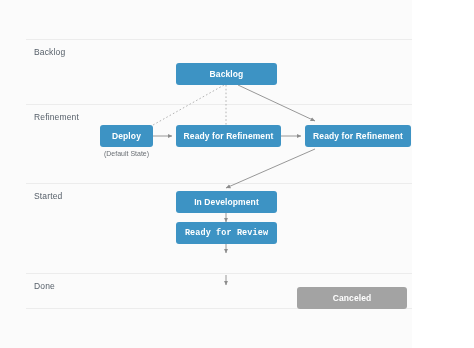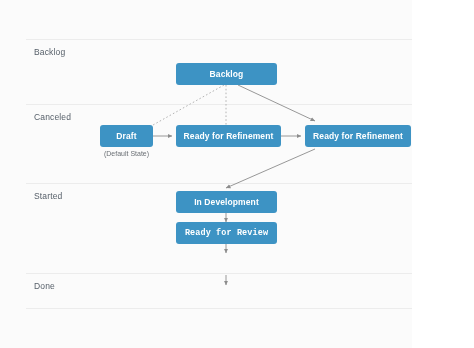--- a/index.html
+++ b/index.html
@@ -80,21 +80,21 @@
 </head>
 <body>
 
 <div id="canvas">
   <div id="board">
 
     <div class="band" id="band-backlog">
       <div class="band-label">Backlog</div>
     </div>
     <div class="band" id="band-unstarted">
-      <div class="band-label">Canceled</div>
+      <div class="band-label">Refinement</div>
     </div>
     <div class="band" id="band-started">
       <div class="band-label">Started</div>
     </div>
     <div class="band" id="band-done">
       <div class="band-label">Done</div>
     </div>
 
     <svg id="edges" viewBox="0 0 422 270" width="422" height="270">
       <defs>
@@ -117,28 +117,29 @@
 
       <path d="M200,174 L200,183" fill="none" stroke="#8c8c8c" stroke-width="0.9" marker-end="url(#arrow)"></path>
 
       <path d="M200,205 L200,214" fill="none" stroke="#8c8c8c" stroke-width="0.9" marker-end="url(#arrow)"></path>
 
       <path d="M200,236 L200,246" fill="none" stroke="#8c8c8c" stroke-width="0.9" marker-end="url(#arrow)"></path>
     </svg>
 
     <div class="node" id="node-backlog" style="left:150px; top:24px; width:101px;">Backlog</div>
 
-    <div class="node" id="node-draft" style="left:74px; top:86px; width:53px;">Draft</div>
+    <div class="node" id="node-draft" style="left:74px; top:86px; width:53px;">Deploy</div>
     <div class="sub-label" id="sub-draft" style="left:74px; top:111px; width:53px; text-align:center;">(Default State)</div>
 
     <div class="node" id="node-ready-ref-1" style="left:150px; top:86px; width:105px;">Ready for Refinement</div>
 
     <div class="node" id="node-ready-ref-2" style="left:279px; top:86px; width:106px;">Ready for Refinement</div>
 
     <div class="node" id="node-in-dev" style="left:150px; top:152px; width:101px;text-align:center;">In Development</div>
 
     <div class="node" id="node-ready-review" style="left:150px; top:183px; width:101px;font-family:Liberation Mono, monospace;">Ready for Review</div>
 
 
 
+    <div class="node gray" id="node-canceled" style="left:271px; top:248px; width:110px;">Canceled</div>
 
   </div>
 </div>
 
 </body></html>

